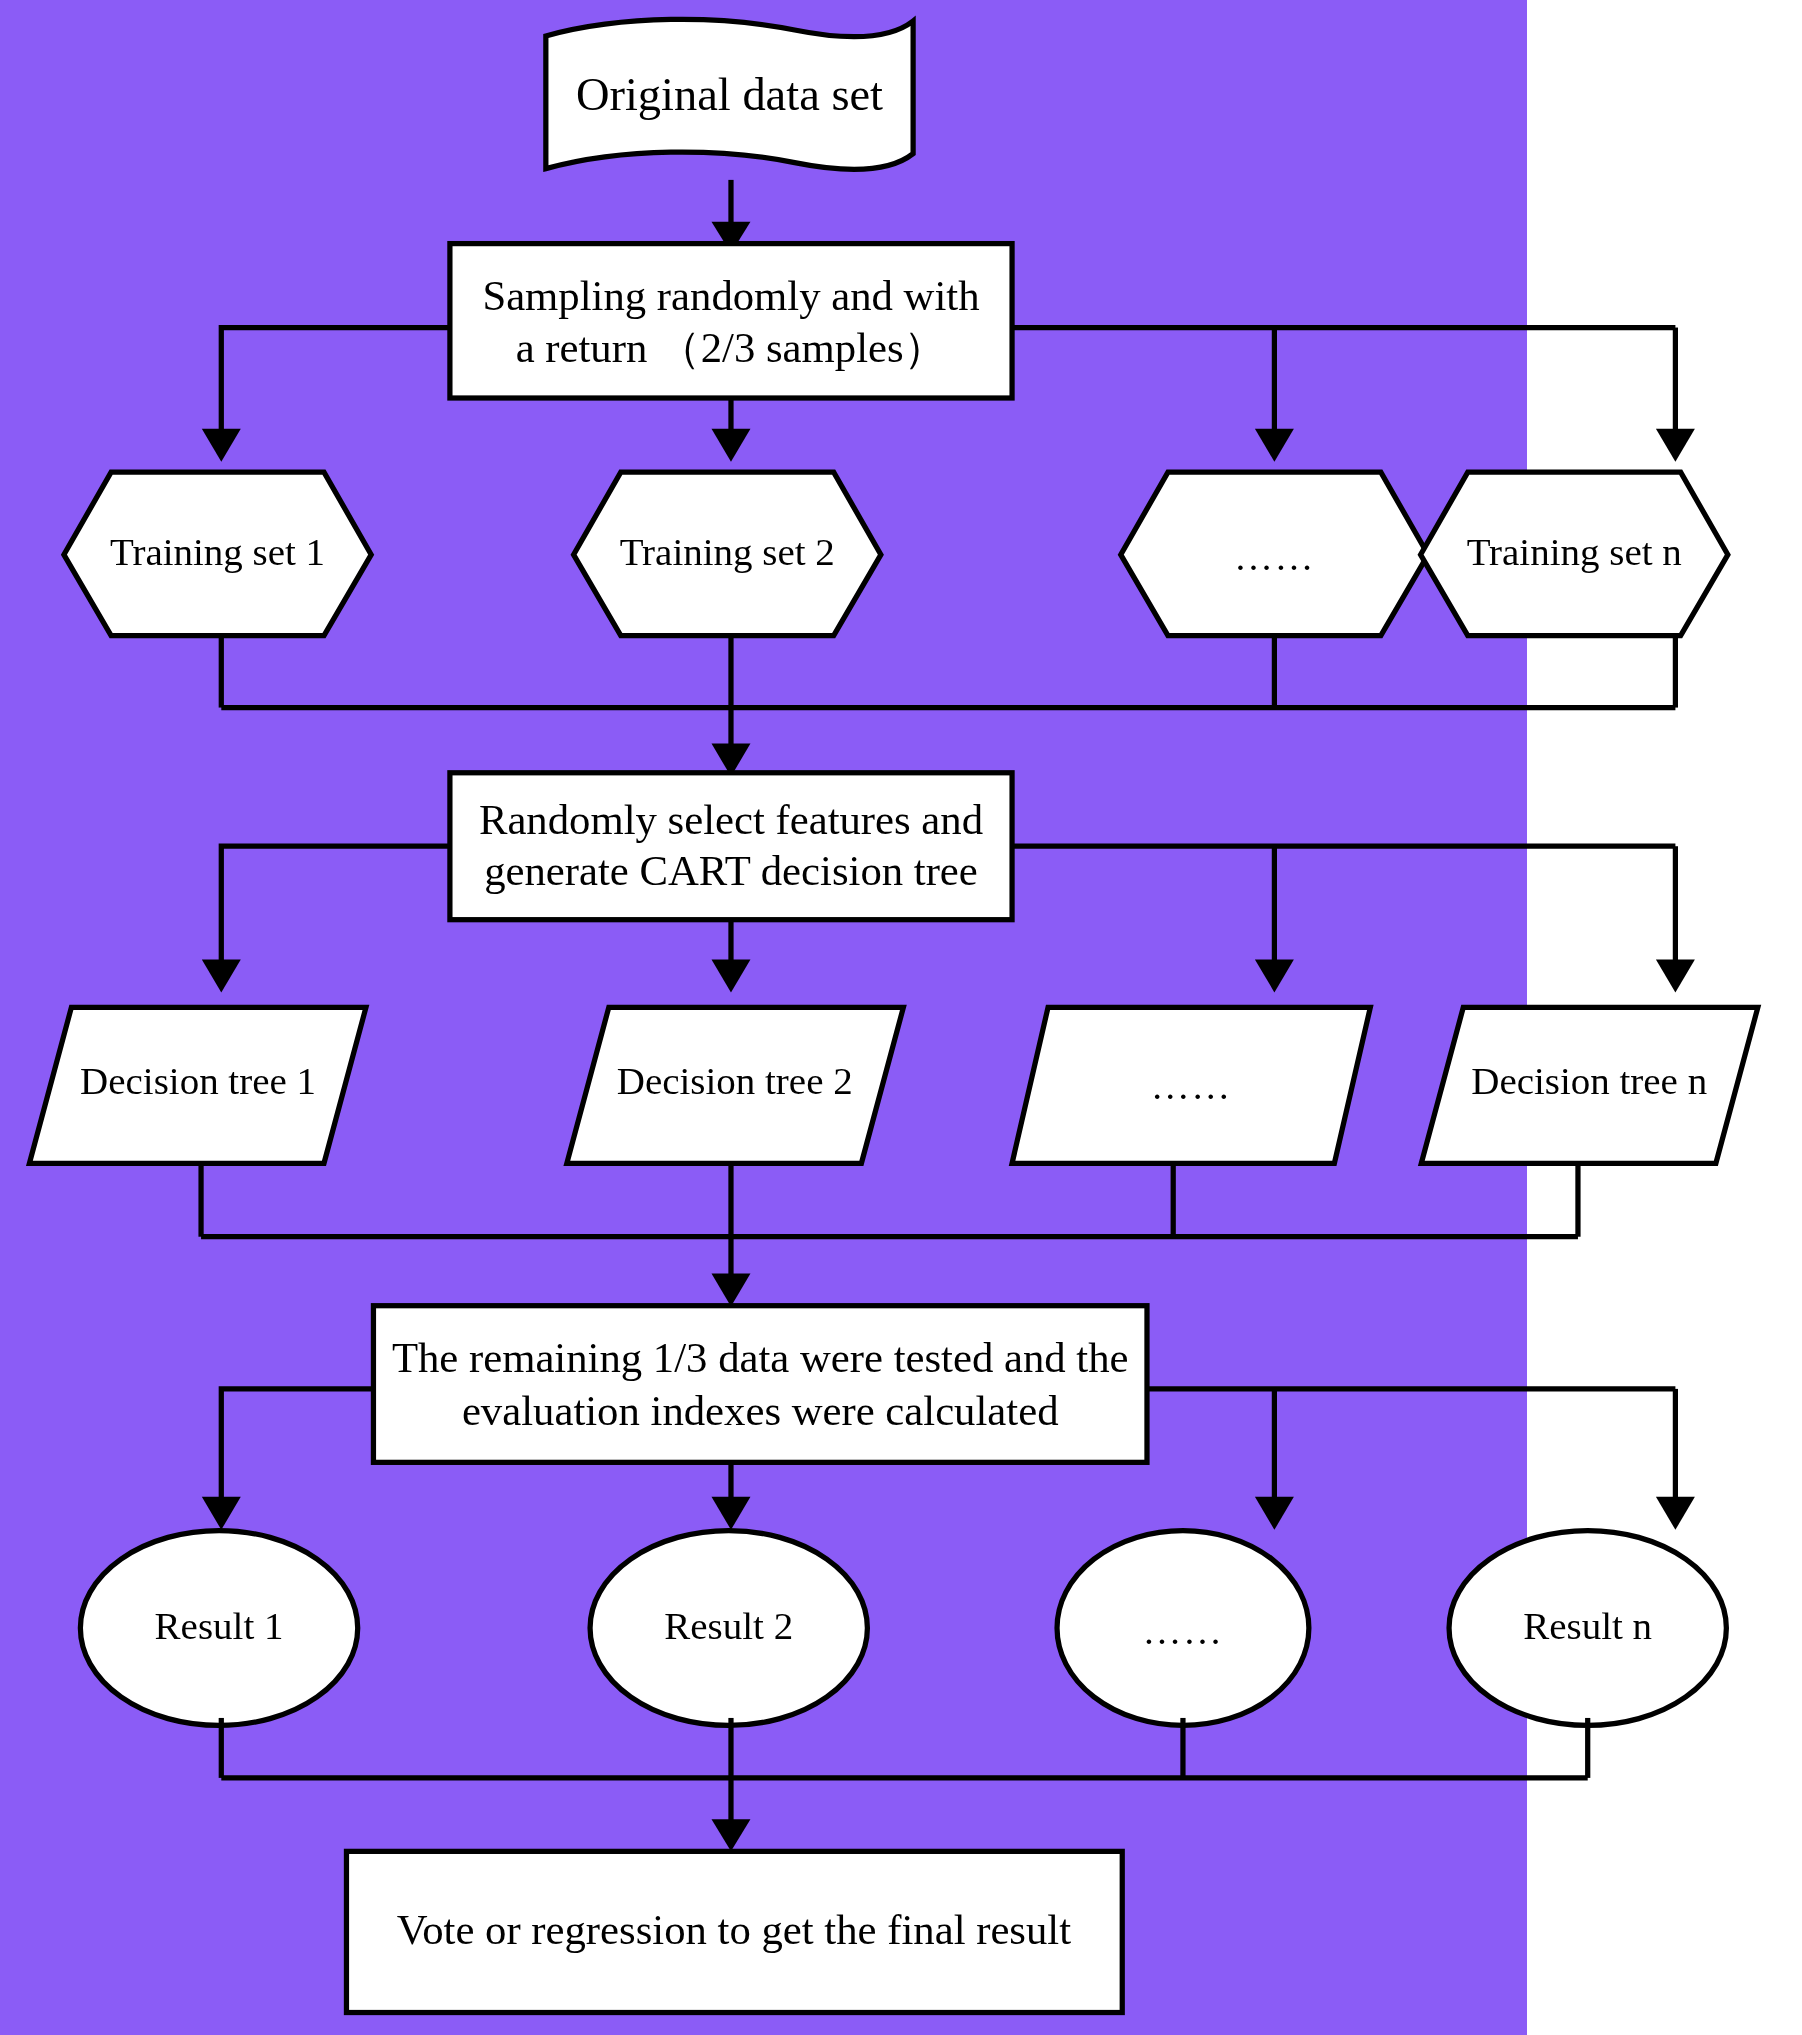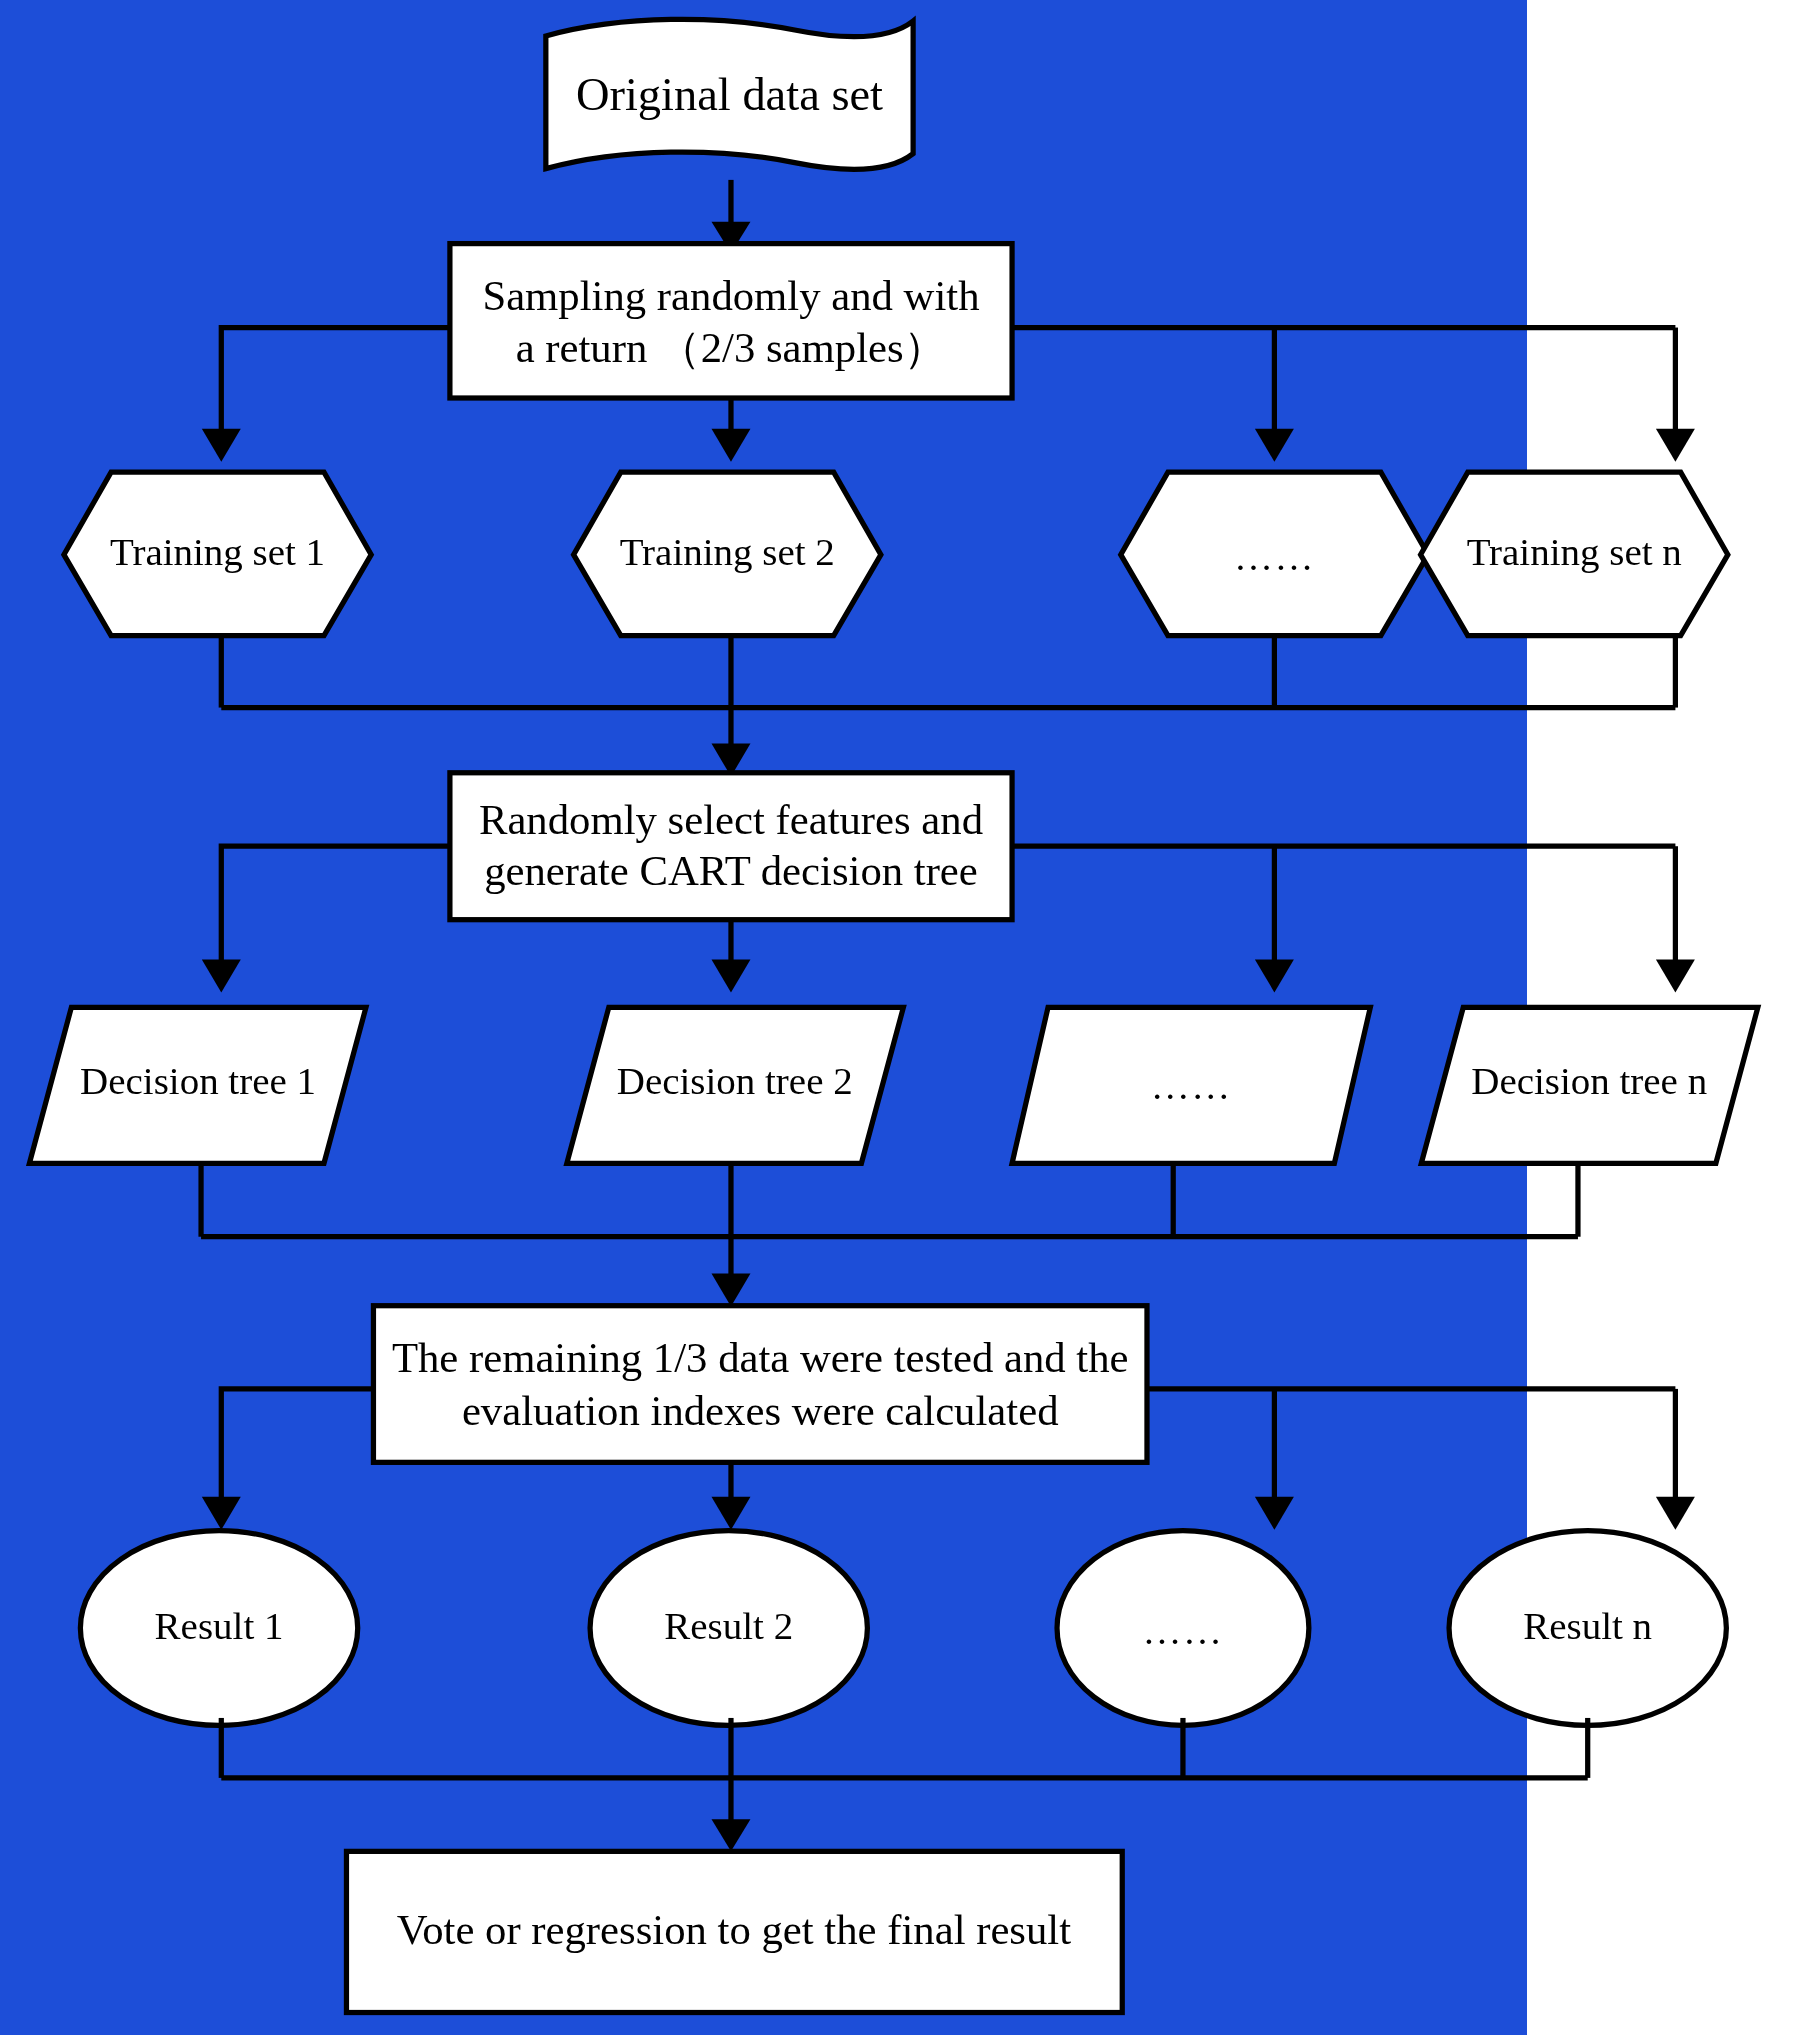--- a/index.html
+++ b/index.html
@@ -4,21 +4,21 @@
 <style>
   html, body {
     margin: 0;
     padding: 0;
     background: #ffffff;
   }
   #flowchart-root {
     position: relative;
     width: 1527px;
     height: 2035px;
-    background: #1d4ed8;
+    background: #8b5cf6;
     font-family: "Liberation Serif", "DejaVu Serif", serif;
   }
   svg#flow-svg {
     display: block;
     width: 1803px;
     height: 2035px;
   }
   .shape-outline {
     fill: #ffffff;
     stroke: #000000;

